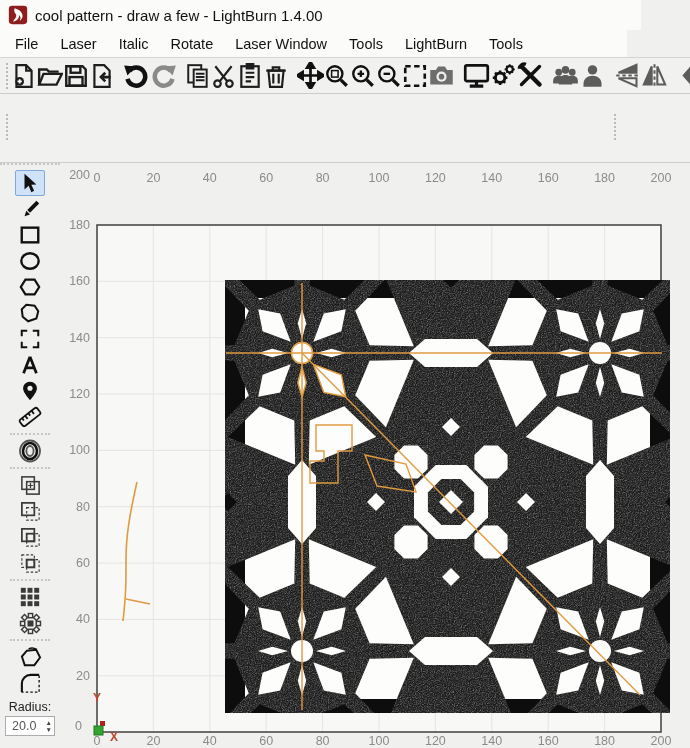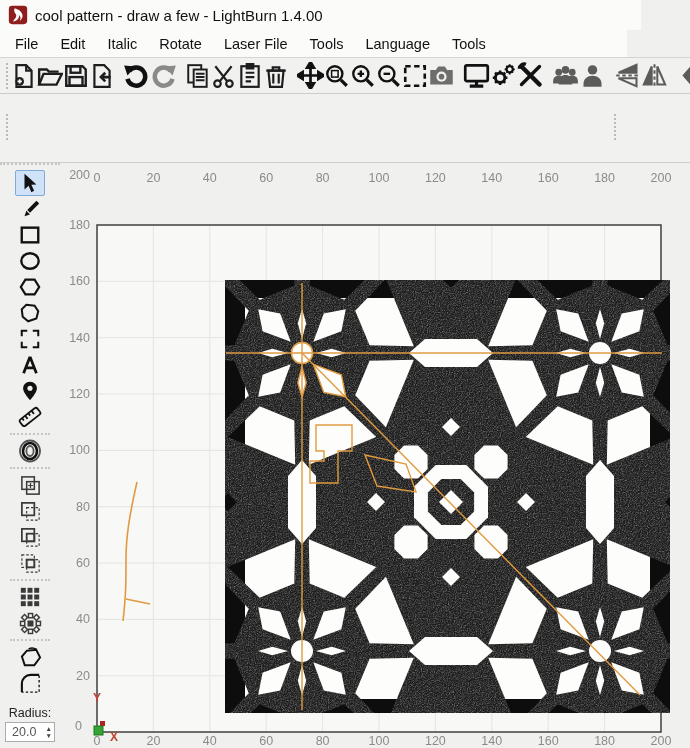--- a/index.html
+++ b/index.html
@@ -28,47 +28,47 @@
   .ninedot .dot { width:17px; height:17px; border-radius:50%; border:1px solid #b4b4b3; background:#fdfdfc; }
   .ninedot .dot.sel { background:#9b9b9a; border-color:#8a8a89; }
   .toggle { position:absolute; width:24px; height:12px; background:#2b2b2b; border-radius:6px; }
   .toggle .knob { position:absolute; left:2px; top:2px; width:9px; height:8px; border-radius:2px; background:#6f6f6f; }
   .toggle-label { position:absolute; font-size:13px; color:#333; }
 
   .left-tools { position:absolute; left:0; top:163px; width:60px; height:585px; background:#f0f0ef; border-top:2px dotted #c6c6c5; }
   .tool { width:30px; height:26px; margin:0 auto; display:flex; align-items:center; justify-content:center; }
   .tool.active { background:#cfe2f7; border:1px solid #7fa9d6; border-radius:2px; }
   .tool-sep { width:40px; margin:3px auto; border-top:2px dotted #c6c6c5; }
-  .radius-label { text-align:center; font-size:12.5px; color:#222; margin-top:10px; }
+  .radius-label { text-align:center; font-size:12.5px; color:#222; margin-top:4px; }
   .radius-spin { margin:2px auto 0; width:50px; height:20px; background:#fff; border:1px solid #abacad; display:flex; align-items:center; font-size:12.5px; color:#555; padding-left:6px; }
   .radius-spin .arrows { margin-left:auto; display:flex; flex-direction:column; font-size:6.5px; line-height:1.15; color:#444; padding:0 2px; }
 
   .canvas { position:absolute; left:60px; top:163px; width:630px; height:585px; }
   svg text { font-family:"Liberation Sans", sans-serif; font-size:12.5px; fill:#8b8b8a; }
   svg text.ax { fill:#c0452f; font-size:12px; font-weight:bold; }
 </style>
 </head>
 <body>
 
 <div class="titlebar">
   <svg class="logo" viewBox="0 0 24 24">
       <rect x="1" y="1" width="22" height="22" rx="4" fill="#8e1e1e"></rect>
       <path d="M8 4 C6 9 10 10 10 13 C10 16 7 17 6 20 C11 19 14 16 13 12 C16 14 15 17 14 19 C17 17 19 13 16 9 C14 6 11 5 8 4 Z" fill="#fff"></path>
     </svg>
   <span class="title-text">cool pattern - draw a few - LightBurn 1.4.00</span>
 </div>
 
 <div class="menubar">
   <span class="menu-item">File</span>
-  <span class="menu-item">Edit</span>
+  <span class="menu-item">Laser</span>
   <span class="menu-item">Italic</span>
   <span class="menu-item">Rotate</span>
-  <span class="menu-item">Laser File</span>
+  <span class="menu-item">Laser Window</span>
   <span class="menu-item">Tools</span>
-  <span class="menu-item">Language</span>
+  <span class="menu-item">LightBurn</span>
   <span class="menu-item">Tools</span>
 </div>
 
 <div class="toolbar1">
   <div class="handle-v"></div>
   <div class="tb ico">
       <svg width="26" height="26" viewBox="0 0 24 24" fill="none" stroke="#1d1d1d" stroke-width="2">
         <path d="M5 2h9l5 5v15H5z"></path>
         <path d="M14 2v5h5"></path>
         <circle cx="8" cy="17" r="4" fill="#1d1d1d" stroke="none"></circle>

